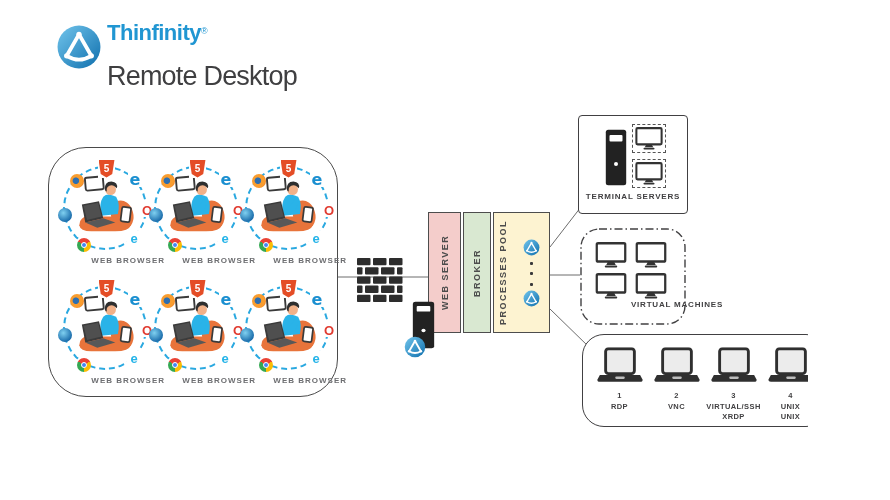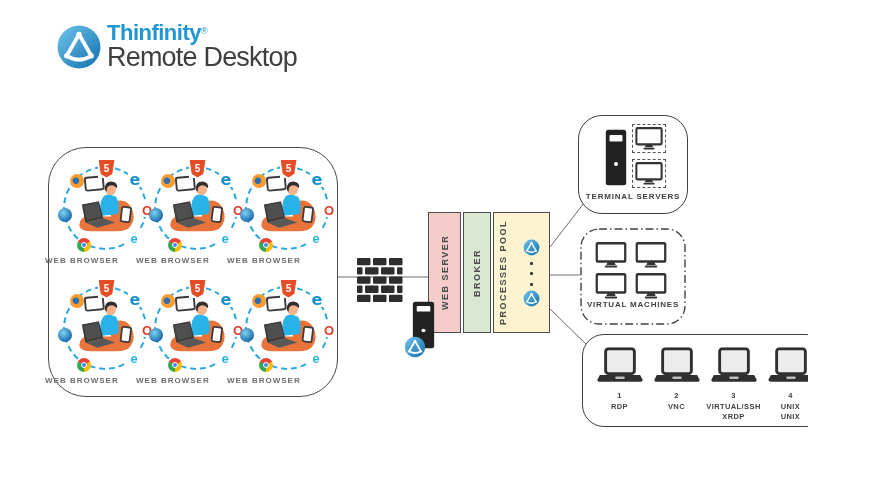--- a/index.html
+++ b/index.html
@@ -6,33 +6,33 @@
   *{box-sizing:border-box;}
   body{font-family:"Liberation Sans", sans-serif;}
   .canvas{position:relative;width:808px;height:500px;background:#fff;overflow:hidden;}
 
   
   .logo{position:absolute;left:56px;top:22px;display:flex;align-items:flex-start;}
   .logo-ball{width:46px;height:46px;margin-top:2px;}
   .logo-text{margin-left:5px;line-height:1;}
   .logo-brand{font-size:22px;font-weight:bold;color:#2096d2;letter-spacing:-0.5px;}
   .logo-reg{font-size:9px;color:#2096d2;vertical-align:super;}
-  .logo-product{font-size:27px;font-weight:normal;color:#3f3f41;letter-spacing:-0.8px;margin-top:0;}
+  .logo-product{font-size:27px;font-weight:normal;color:#3f3f41;letter-spacing:-0.8px;margin-top:19px;}
 
   
   .wires{position:absolute;left:0;top:0;z-index:0;pointer-events:none;}
   .wires line{stroke:#6d6d6d;stroke-width:1;}
 
   
   .clients-box{position:absolute;left:48px;top:147px;width:290px;height:250px;
     border:1.5px solid #4a4a4a;border-radius:38px;background:#fff;z-index:1;}
   .cell{position:absolute;width:84px;}
   .ring{position:relative;width:84px;height:84px;border:2px dashed #29a8e0;border-radius:50%;}
   .scene{position:absolute;left:4px;top:4px;width:72px;height:72px;}
-  .cell-label{position:absolute;left:-18px;top:90px;width:120px;text-align:left;
+  .cell-label{position:absolute;left:-18px;top:90px;width:120px;text-align:right;
     font-size:8px;font-weight:bold;letter-spacing:1px;color:#6d6e71;}
   .ricon{position:absolute;width:14px;height:14px;display:flex;align-items:center;justify-content:center;
     background:#fff;line-height:1;}
   .ricon.html5{width:17px;height:19px;left:33px;top:-9px;}
   .shield{width:16px;height:18px;background:#e44d26;color:#fff;font-size:10px;font-weight:bold;
     display:flex;align-items:center;justify-content:center;
     clip-path:polygon(0 0,100% 0,86% 80%,50% 100%,14% 80%);}
   .ricon.edge{left:63px;top:5px;color:#1b8fd0;font-size:16px;font-weight:bold;font-family:"DejaVu Sans",sans-serif;}
   .ricon.opera{left:75px;top:35px;color:#e13b30;font-size:13px;font-weight:bold;}
   .ricon.ie{left:62px;top:63px;color:#24b3e8;font-size:13px;font-weight:bold;}
@@ -60,29 +60,29 @@
     font-size:9px;font-weight:bold;letter-spacing:1.5px;color:#4c4c4c;white-space:nowrap;}
   .gcol.pink .vlabel,.gcol.green .vlabel{left:0;right:0;}
   .gcol.yellow .vlabel{left:4px;}
   .gball{position:absolute;width:17px;height:17px;left:29px;}
   .gball.b1{top:26px;} .gball.b2{top:77px;}
   .gdot{position:absolute;width:3px;height:3px;background:#3a3a3a;border-radius:1px;left:36px;}
   .gdot.d1{top:49px;} .gdot.d2{top:59px;} .gdot.d3{top:70px;}
 
   
   .tbox{position:absolute;background:#fff;z-index:1;}
-  .terminal{left:578px;top:115px;width:110px;height:99px;border:1.4px solid #414042;border-radius:24px;}
+  .terminal{left:578px;top:115px;width:110px;height:99px;border:1.4px solid #414042;border-radius:4px;}
   .vms{left:580px;top:228px;width:106px;height:97px;}
   .vm-border{position:absolute;left:0;top:0;}
   .protocols{left:582px;top:334px;width:246px;height:93px;border:1.4px solid #414042;border-radius:22px;
     display:flex;justify-content:space-around;align-items:flex-start;padding:12px 8px 0 8px;}
   .box-label{position:absolute;left:0;width:100%;text-align:center;
     font-size:8px;font-weight:bold;letter-spacing:0.8px;color:#414042;}
   .terminal .box-label{top:76px;}
-  .vms .box-label{top:72px;}
+  .vms .box-label{top:72px;margin-left:44px;}
   .t-tower{position:absolute;left:26px;top:13px;}
   .vmwrap{position:absolute;border:1.2px dashed #555;padding:2px;background:#fff;}
   .vmwrap.v1{left:53px;top:8px;} .vmwrap.v2{left:53px;top:43px;}
   .mon{display:block;}
   .vm-grid{position:absolute;left:15px;top:14px;width:76px;display:flex;flex-wrap:wrap;gap:5px 8px;}
   .proto-item{width:56px;text-align:center;}
   .proto-item svg{display:inline-block;}
   .proto-label{margin-top:3px;font-size:7.5px;font-weight:bold;letter-spacing:0.4px;color:#414042;line-height:1.4;}
 </style>
 </head>

